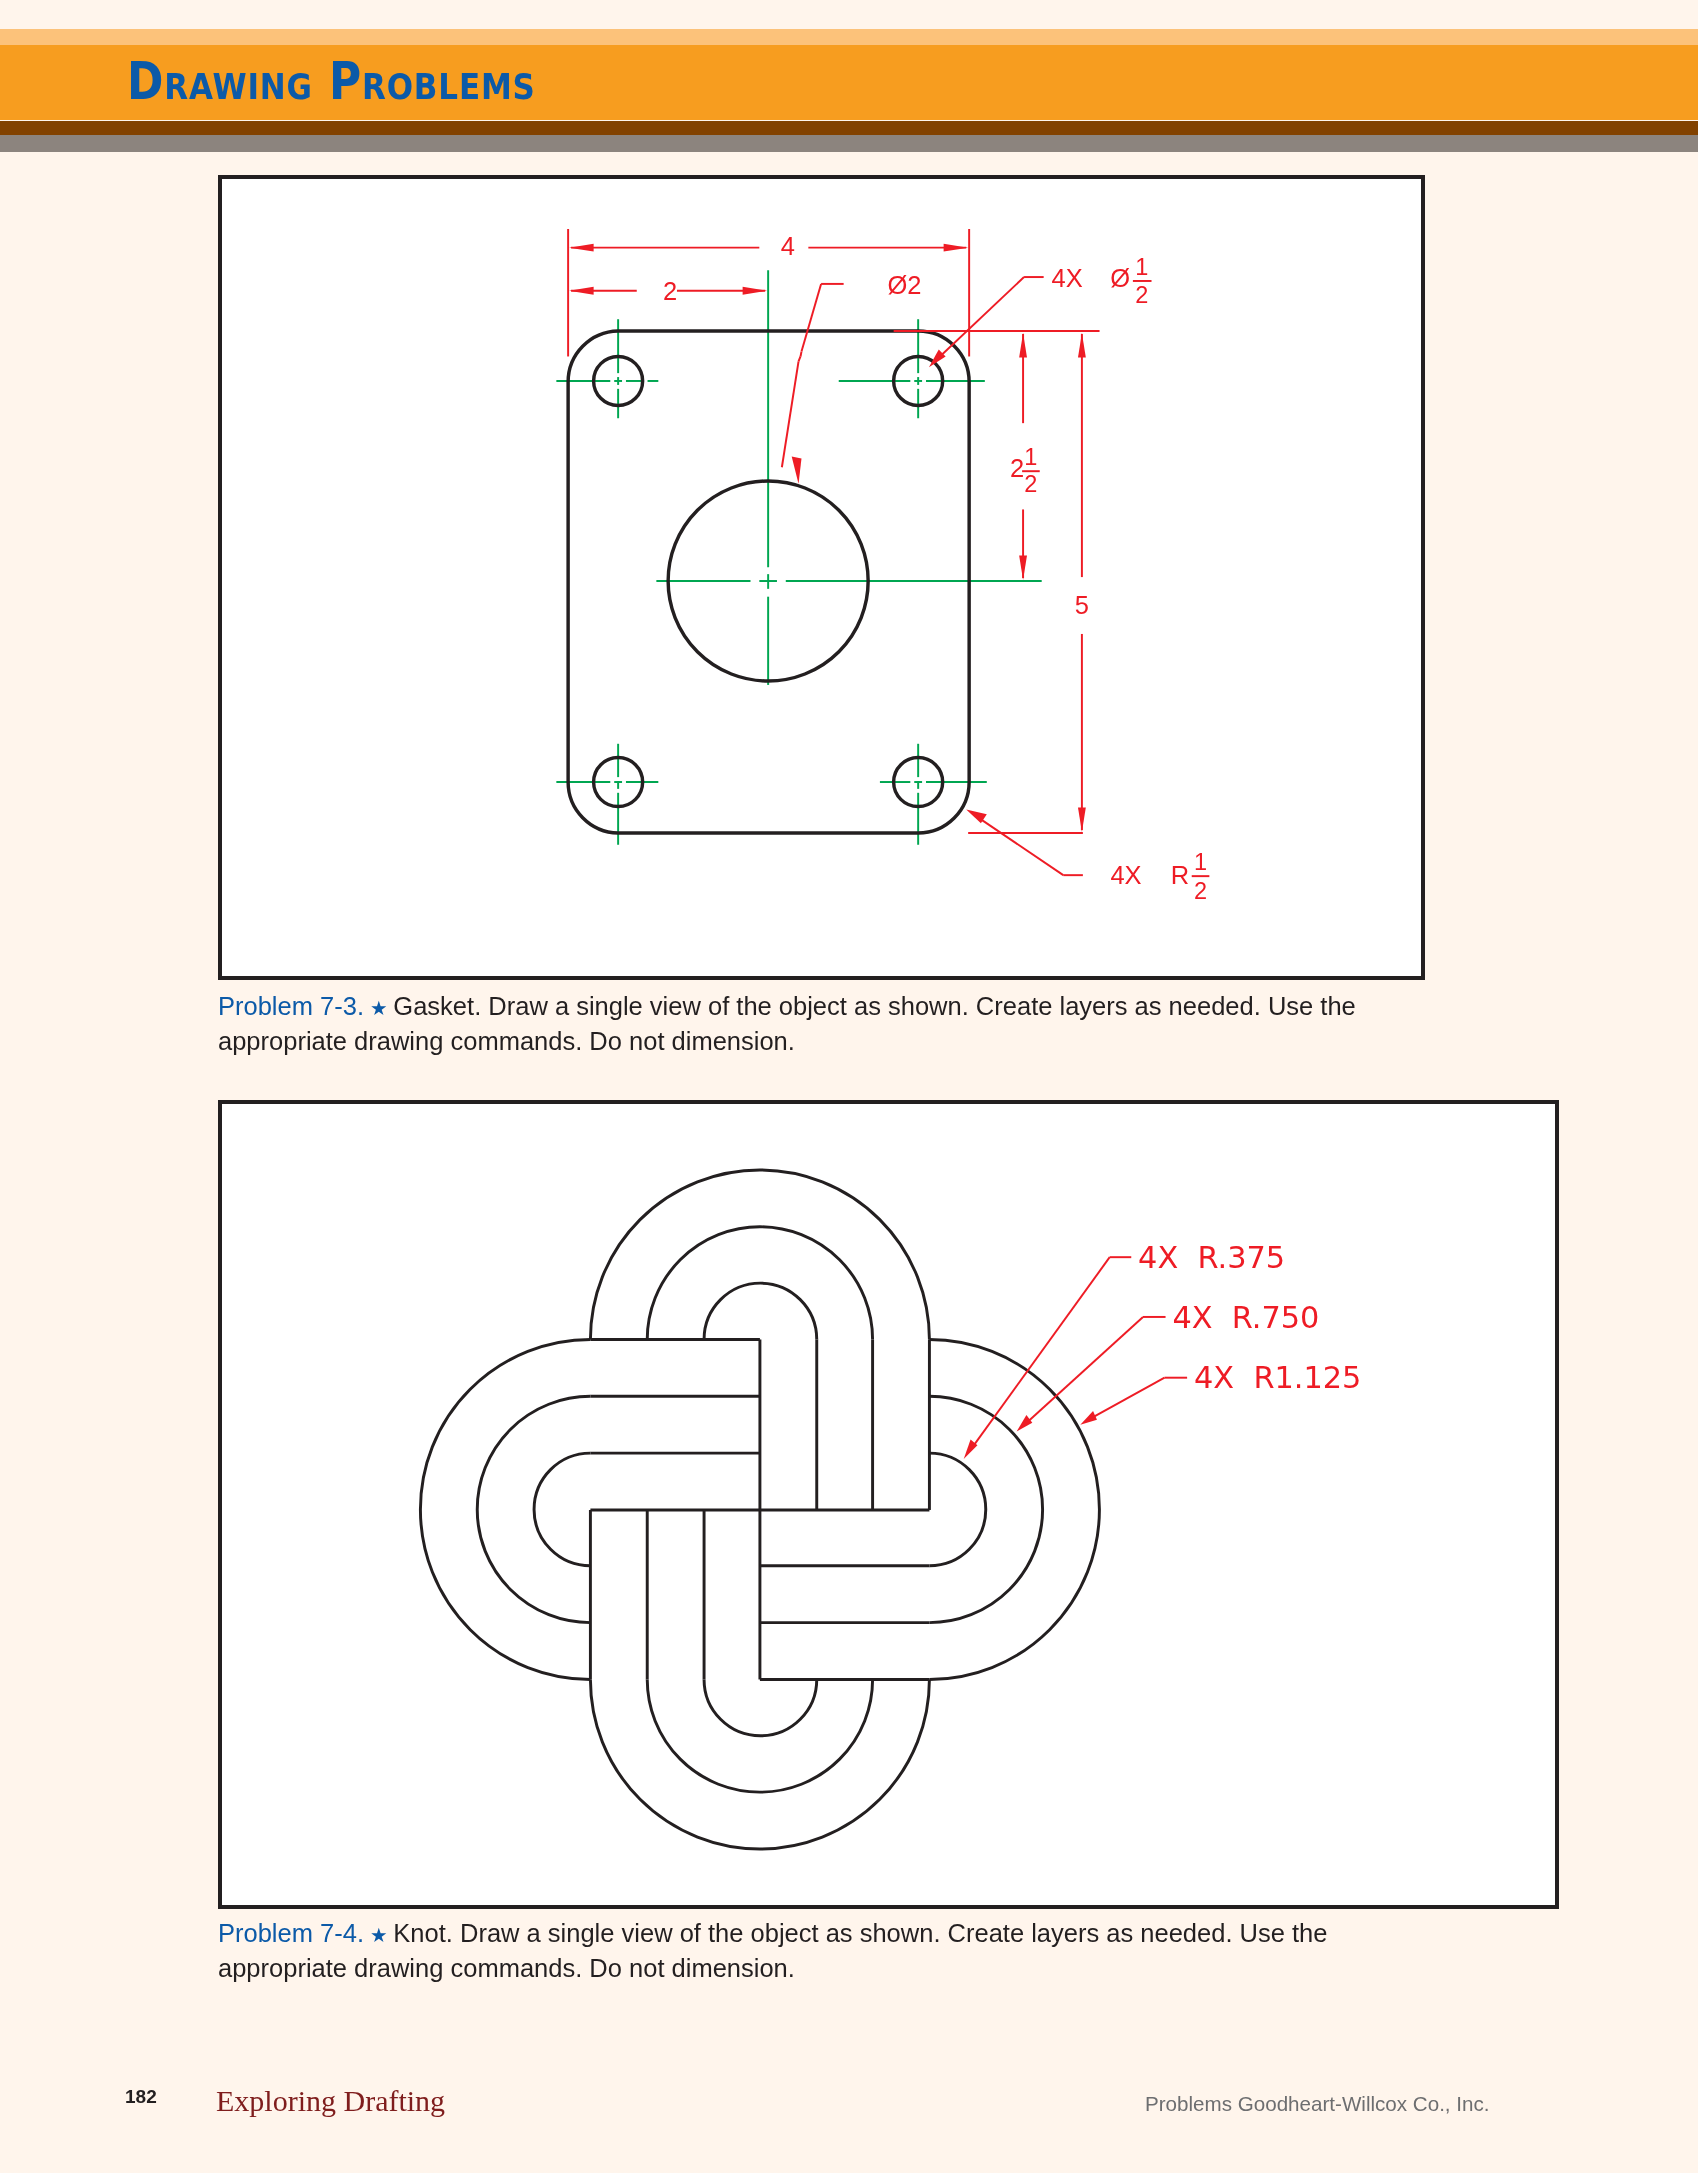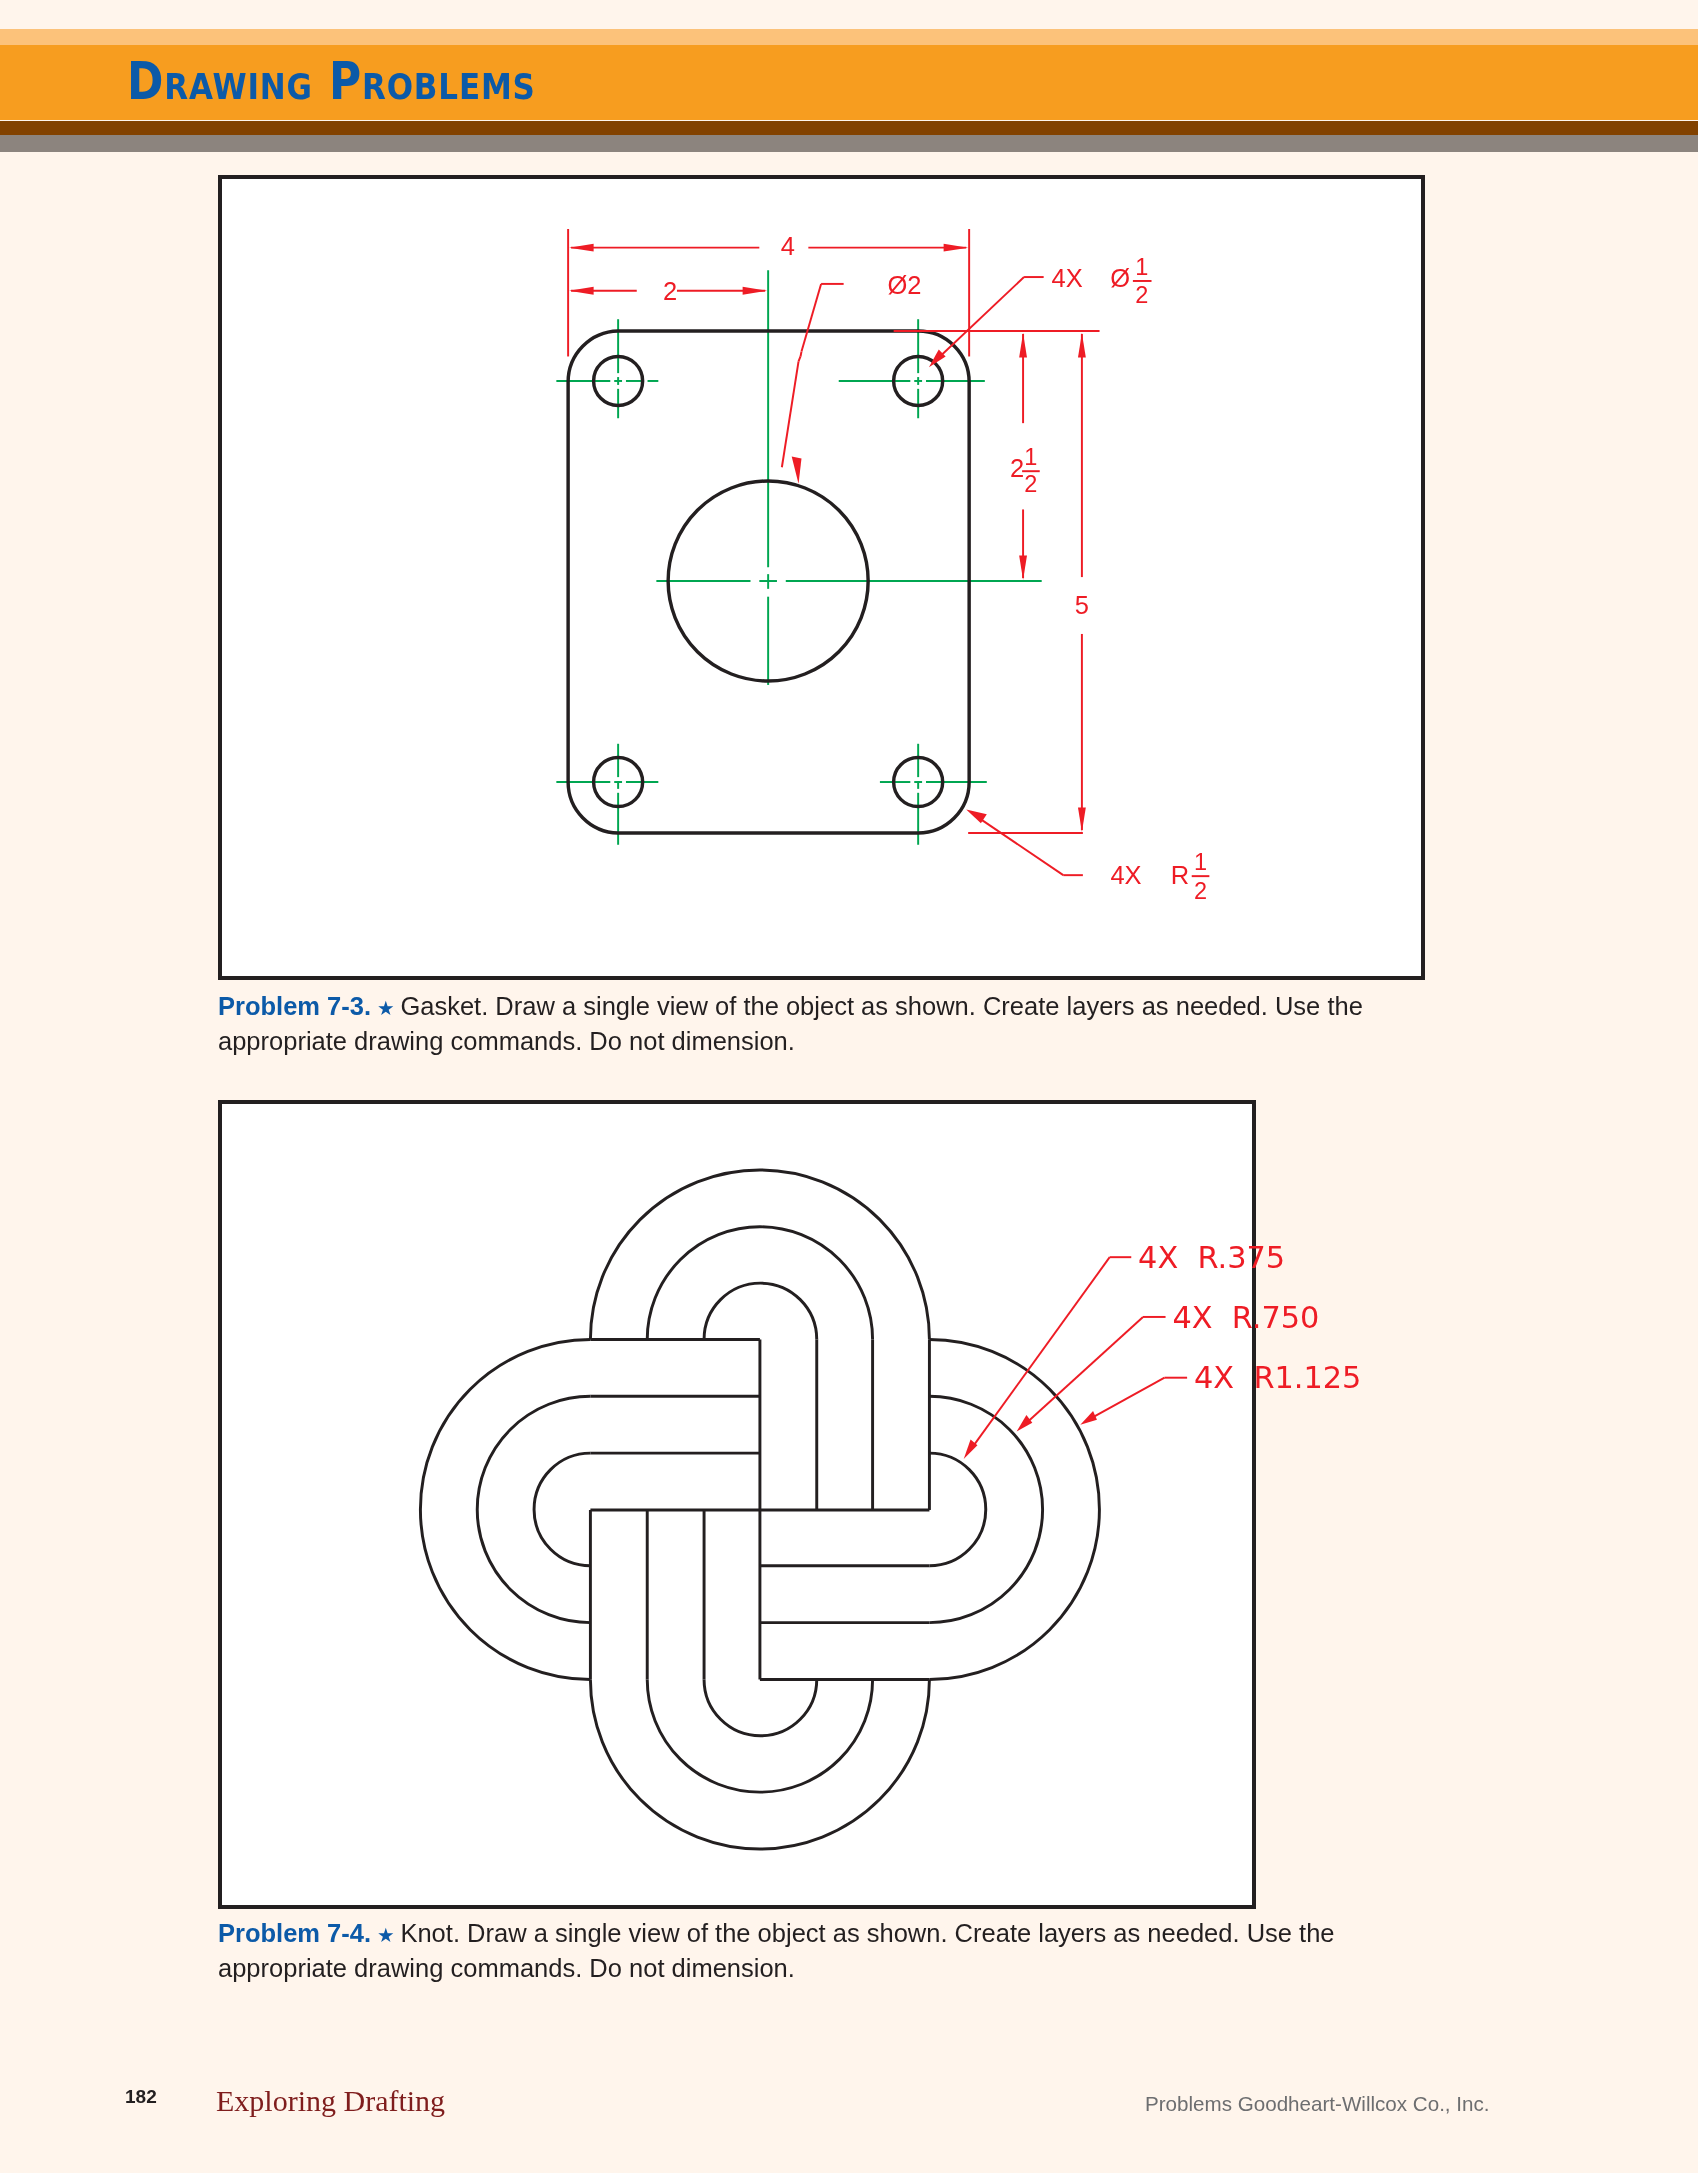--- a/index.html
+++ b/index.html
@@ -22,21 +22,21 @@
   }
   .frame {
     position:absolute; background:#ffffff;
     border:4.9px solid #231f20; box-sizing:border-box;
   }
   .frame svg { position:absolute; left:0; top:0; }
   .caption {
     position:absolute; left:218px; width:1225px;
     font-size:25.5px; line-height:33px; color:#231f20;
   }
-  .caption .pnum { color:#0c5aa8; font-weight:bold; }
+  .caption .pnum { color:#0c5aa8; font-weight:normal; }
   .caption .star { color:#0c5aa8; font-size:19.6px; margin:0 5.9px 0 5.9px; }
   .footer-page {
     position:absolute; left:125px; top:2086px; font-size:19px; font-weight:bold; color:#231f20;
   }
   .footer-book {
     position:absolute; left:216px; top:2084px; font-family:"Liberation Serif", serif;
     font-size:30px; color:#7f1d1d;
   }
   .footer-copy {
     position:absolute; left:1145px; top:2092px; font-size:20.6px; color:#6d6e70;
@@ -170,21 +170,21 @@
     <text class="dim" x="1220" y="884" font-size="24" text-anchor="middle">1</text>
     <line x1="1211" y1="890" x2="1229" y2="890" stroke="#ee1c25" stroke-width="2"></line>
     <text class="dim" x="1220" y="913" font-size="24" text-anchor="middle">2</text>
   </svg>
 </div>
 
 <div class="caption" style="top:990px;">
   <span class="pnum">Problem 7-3.</span><span class="star">★</span><span>Gasket. Draw a single view of the object as shown. Create layers as needed. Use the appropriate drawing commands. Do not dimension.</span>
 </div>
 
-<div class="frame" style="left:218px; top:1100px; width:1038px; height:809px;">
+<div class="frame" style="left:218px; top:1100px; width:1341px; height:809px;">
   <svg width="1213" height="809" viewBox="222 1122 1238 825">
     <g stroke="#231f20" stroke-width="3" fill="none">
 
       <path d="M598 1362 A173 173 0 0 1 944 1362"></path>
       <path d="M656 1362 A115 115 0 0 1 886 1362"></path>
       <path d="M714 1362 A57 57 0 0 1 829 1362"></path>
 
       <line x1="771" y1="1362" x2="771" y2="1536"></line>
       <line x1="829" y1="1362" x2="829" y2="1536"></line>
       <line x1="886" y1="1362" x2="886" y2="1536"></line>

